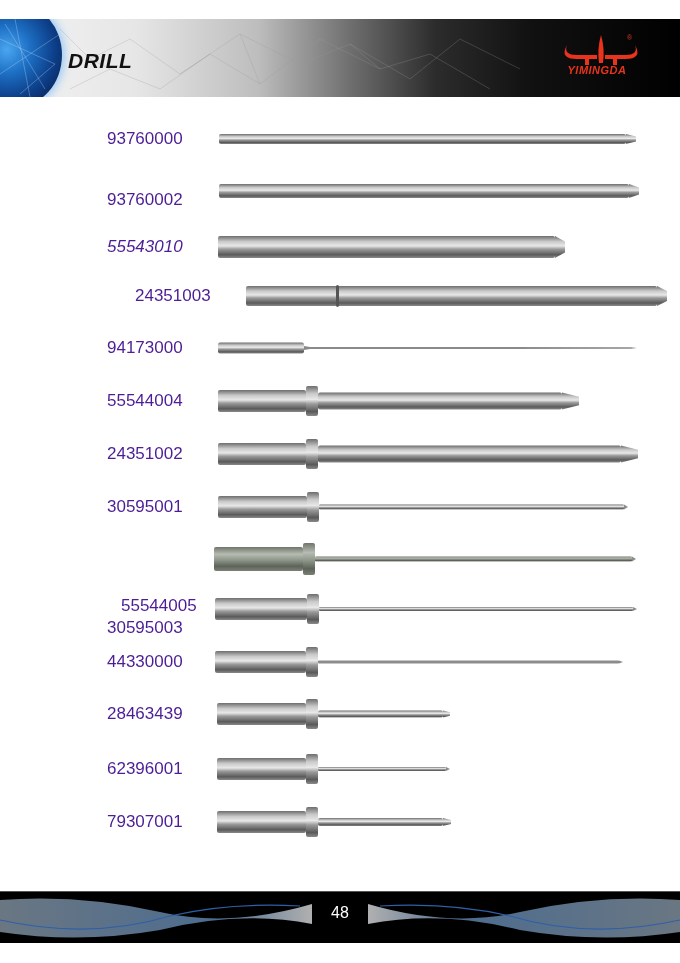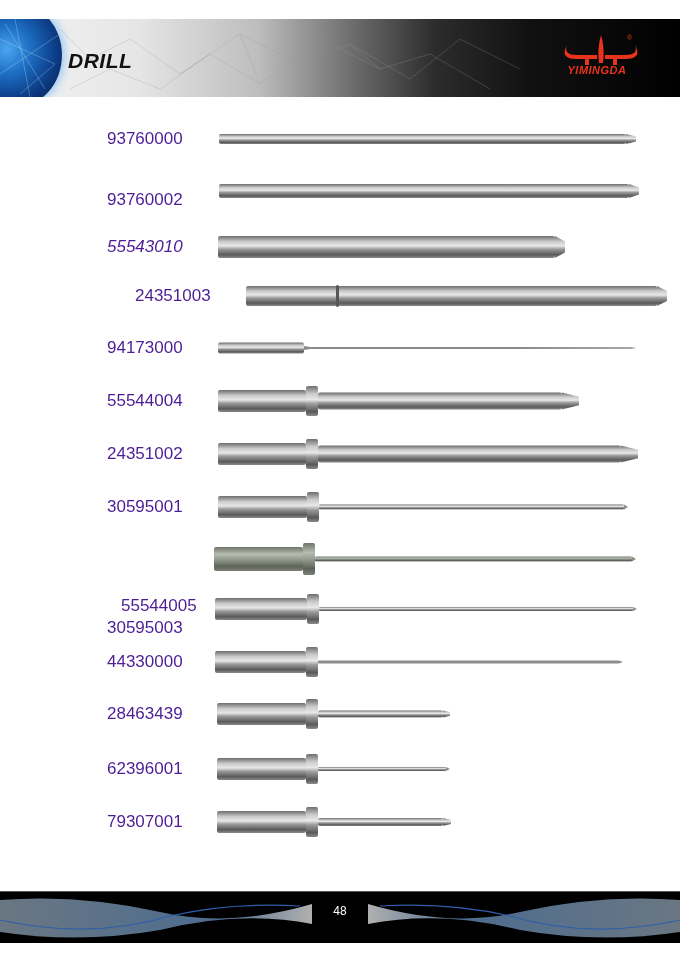--- a/index.html
+++ b/index.html
@@ -40,21 +40,21 @@
   .drill-svg { position: absolute; left: 0; top: 0; overflow: visible; }
 
   
   .footer {
     position: absolute; left: 0; top: 891px; width: 680px; height: 52px; background: #000;
     border-top: 1px solid #555;
   }
   .footer-wave { position: absolute; left: 0; top: 0; width: 680px; height: 52px; }
   .page-number {
     position: absolute; left: 320px; top: 12px; width: 40px; text-align: center;
-    color: #ffffff; font-size: 12px;
+    color: #ffffff; font-size: 16px;
   }
 </style>
 </head>
 <body>
 
 <div class="header">
   <svg class="header-net" viewBox="0 0 680 78">
     <g stroke="#9a9a9a" stroke-width="0.4" fill="none" opacity="0.7">
       <path d="M60 10 L90 40 L130 20 L180 55 L240 15 L300 45 L350 25 L410 60 L460 20 L520 50"></path>
       <path d="M70 70 L110 50 L160 70 L210 35 L260 65 L320 20 L380 50 L430 35 L490 70"></path>

